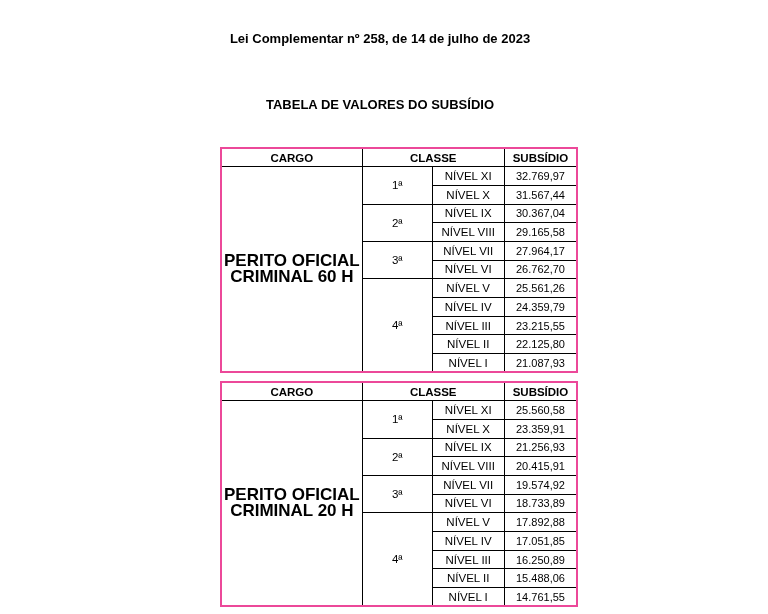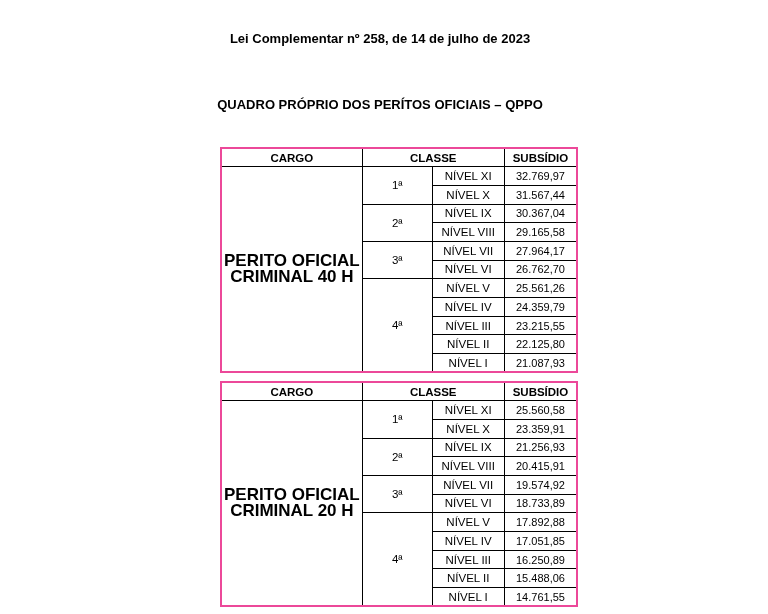--- a/index.html
+++ b/index.html
@@ -67,40 +67,40 @@
     font-weight: normal;
   }
 </style>
 </head>
 <body>
 
 <div class="page">
 
   <div class="doc-heading heading-law">Lei Complementar nº 258, de 14 de julho de 2023</div>
   <div class="doc-heading heading-table-title">
-    <div>QUADRO PRÓPRIO DOS PERÍTOS OFICIAIS – QPPO</div>
+    <div>TABELA DE VALORES DO SUBSÍDIO</div>
   </div>
 
   <table class="subsidy-table table-40h">
     <colgroup>
       <col style="width:101px">
         <col style="width:70px">
         <col style="width:72px">
         <col style="width:73px">
     </colgroup>
     <tbody>
         <tr>
       <th>CARGO</th>
       <th colspan="2">CLASSE</th>
       <th>SUBSÍDIO</th>
     </tr>
     <tr>
       <td rowspan="11" class="cell-cargo">
         <div>PERITO OFICIAL</div>
-        <div>CRIMINAL 40 H</div>
+        <div>CRIMINAL 60 H</div>
       </td>
       <td rowspan="2" class="cell-classe">1ª</td>
       <td class="cell-nivel">NÍVEL XI</td>
       <td class="cell-subsidio">32.769,97</td>
     </tr>
     <tr>
       <td class="cell-nivel">NÍVEL X</td>
       <td class="cell-subsidio">31.567,44</td>
     </tr>
     <tr>

